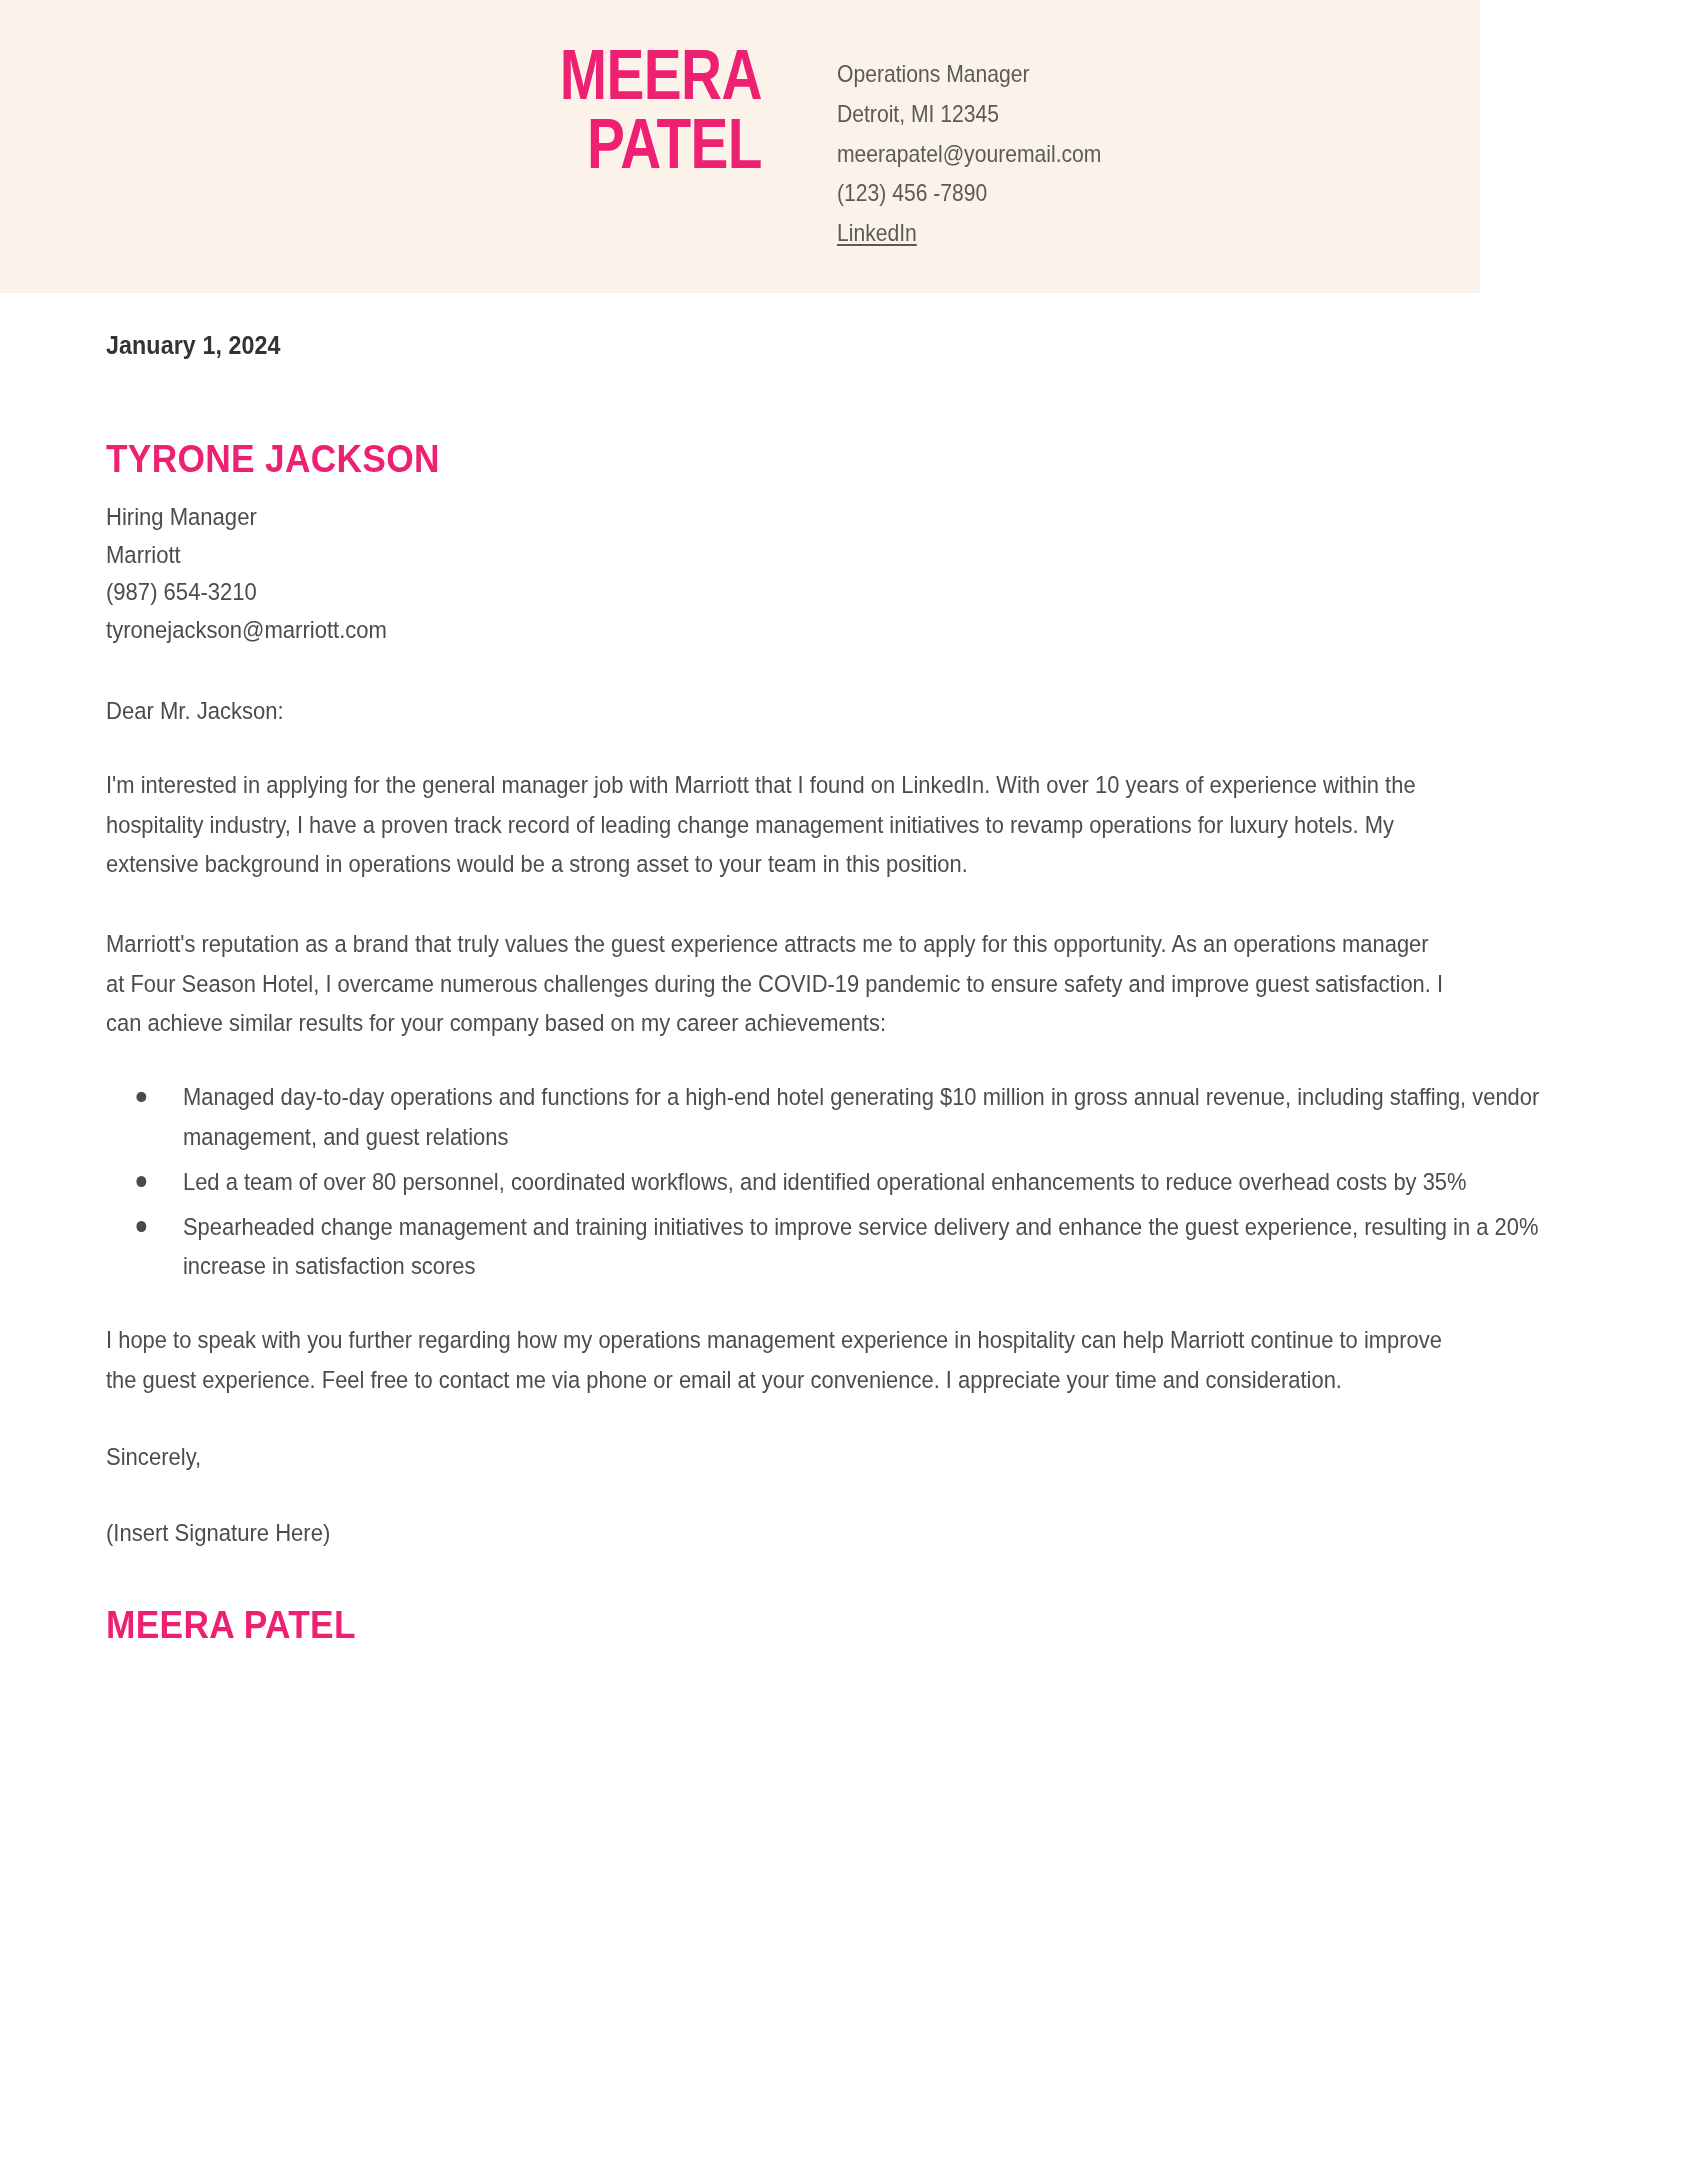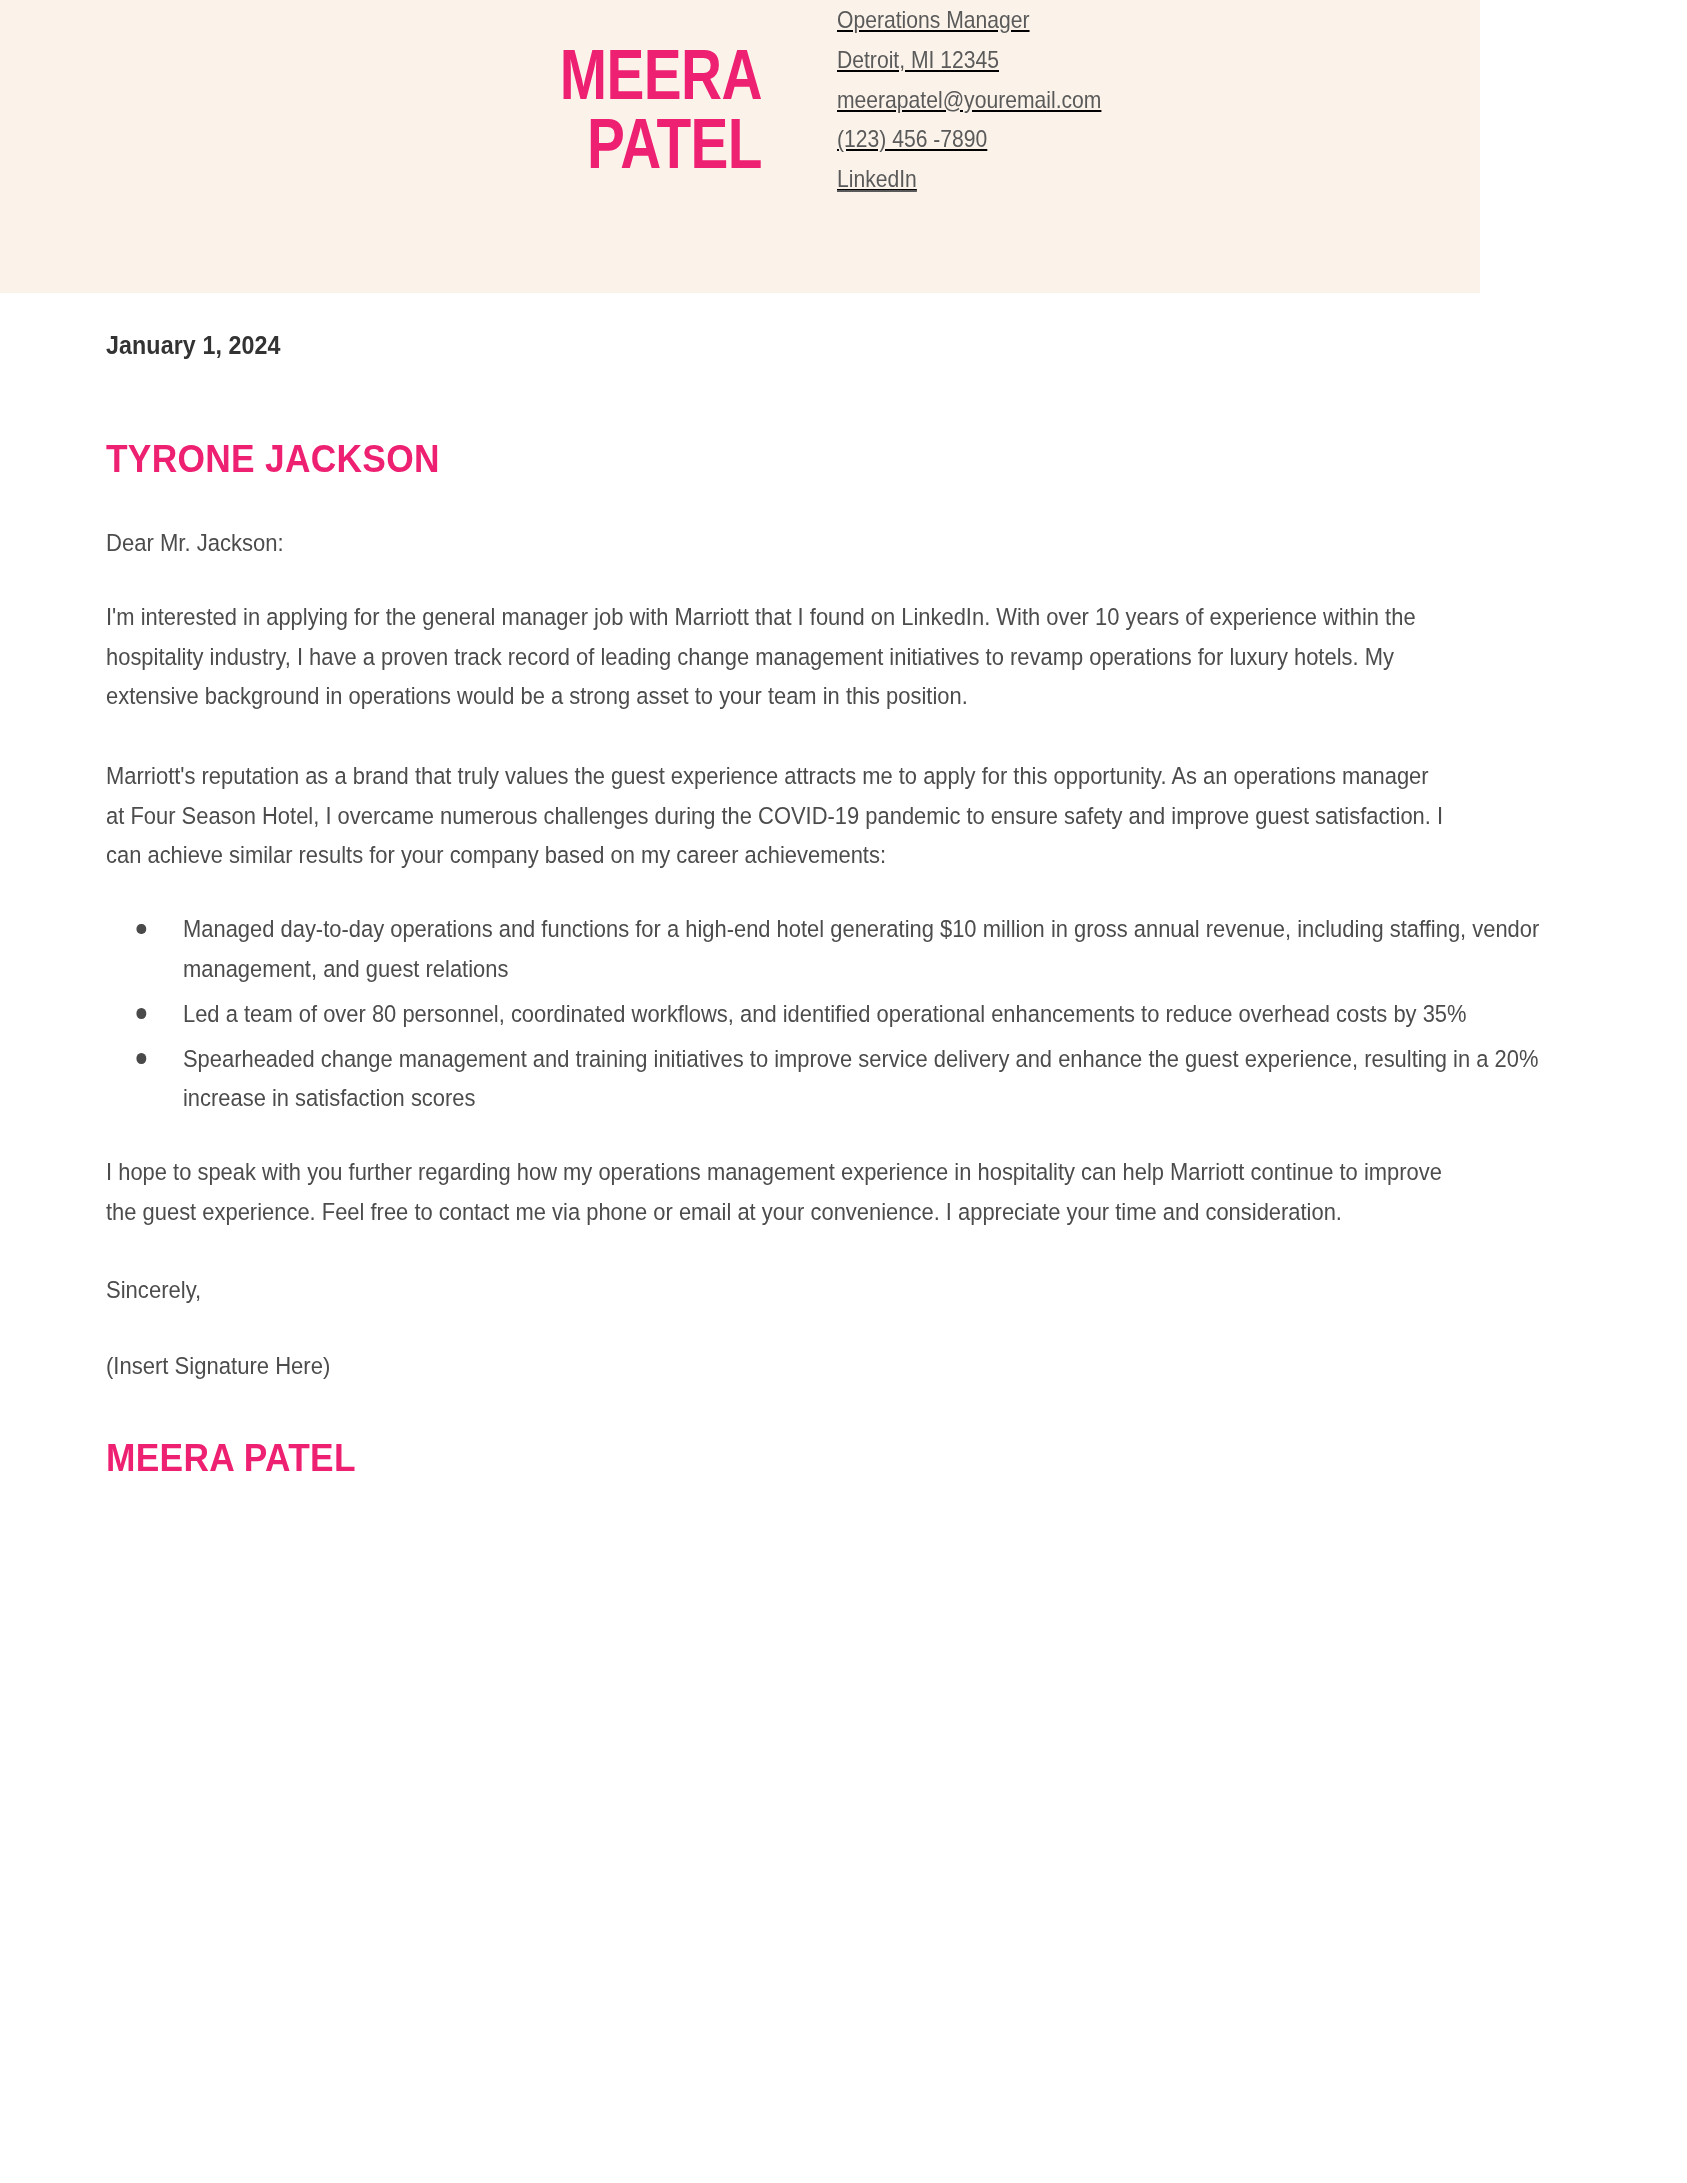--- a/index.html
+++ b/index.html
@@ -50,23 +50,23 @@
     font-weight: 700;
     font-size: 71px;
     line-height: 0.97;
     letter-spacing: -0.7px;
     transform: scaleX(0.80);
     transform-origin: right center;
     white-space: nowrap;
   }
 
   .contact-block {
+    padding-top: 54px;
     padding-left: 75px;
     box-sizing: border-box;
-    text-decoration: underline;
   }
   .contact-line {
     display: block;
     color: #5a5a5a;
     font-family: "Liberation Sans Narrow", "Liberation Sans", sans-serif;
     font-size: 24px;
     line-height: 1.66;
     white-space: nowrap;
     transform: scaleX(0.88);
     transform-origin: left center;
@@ -218,20 +218,26 @@
     </div>
 
   </div>
 
   <div class="body-wrap">
 
     <div class="letter-date">January 1, 2024</div>
 
     <div class="recipient-name">TYRONE JACKSON</div>
 
+    <div>
+      <span class="recipient-line">Hiring Manager</span>
+      <span class="recipient-line">Marriott</span>
+      <span class="recipient-line">(987) 654-3210</span>
+      <span class="recipient-line">tyronejackson@marriott.com</span>
+    </div>
 
     <p class="salutation">Dear Mr. Jackson:</p>
 
     <p class="para">I'm interested in applying for the general manager job with Marriott that I found on LinkedIn. With over 10 years of experience within the hospitality industry, I have a proven track record of leading change management initiatives to revamp operations for luxury hotels. My extensive background in operations would be a strong asset to your team in this position.</p>
 
     <p class="para">Marriott's reputation as a brand that truly values the guest experience attracts me to apply for this opportunity. As an operations manager at Four Season Hotel, I overcame numerous challenges during the COVID-19 pandemic to ensure safety and improve guest satisfaction. I can achieve similar results for your company based on my career achievements:</p>
 
     <ul class="bullet-list">
       <li>
         <span class="bullet-dot"></span>

